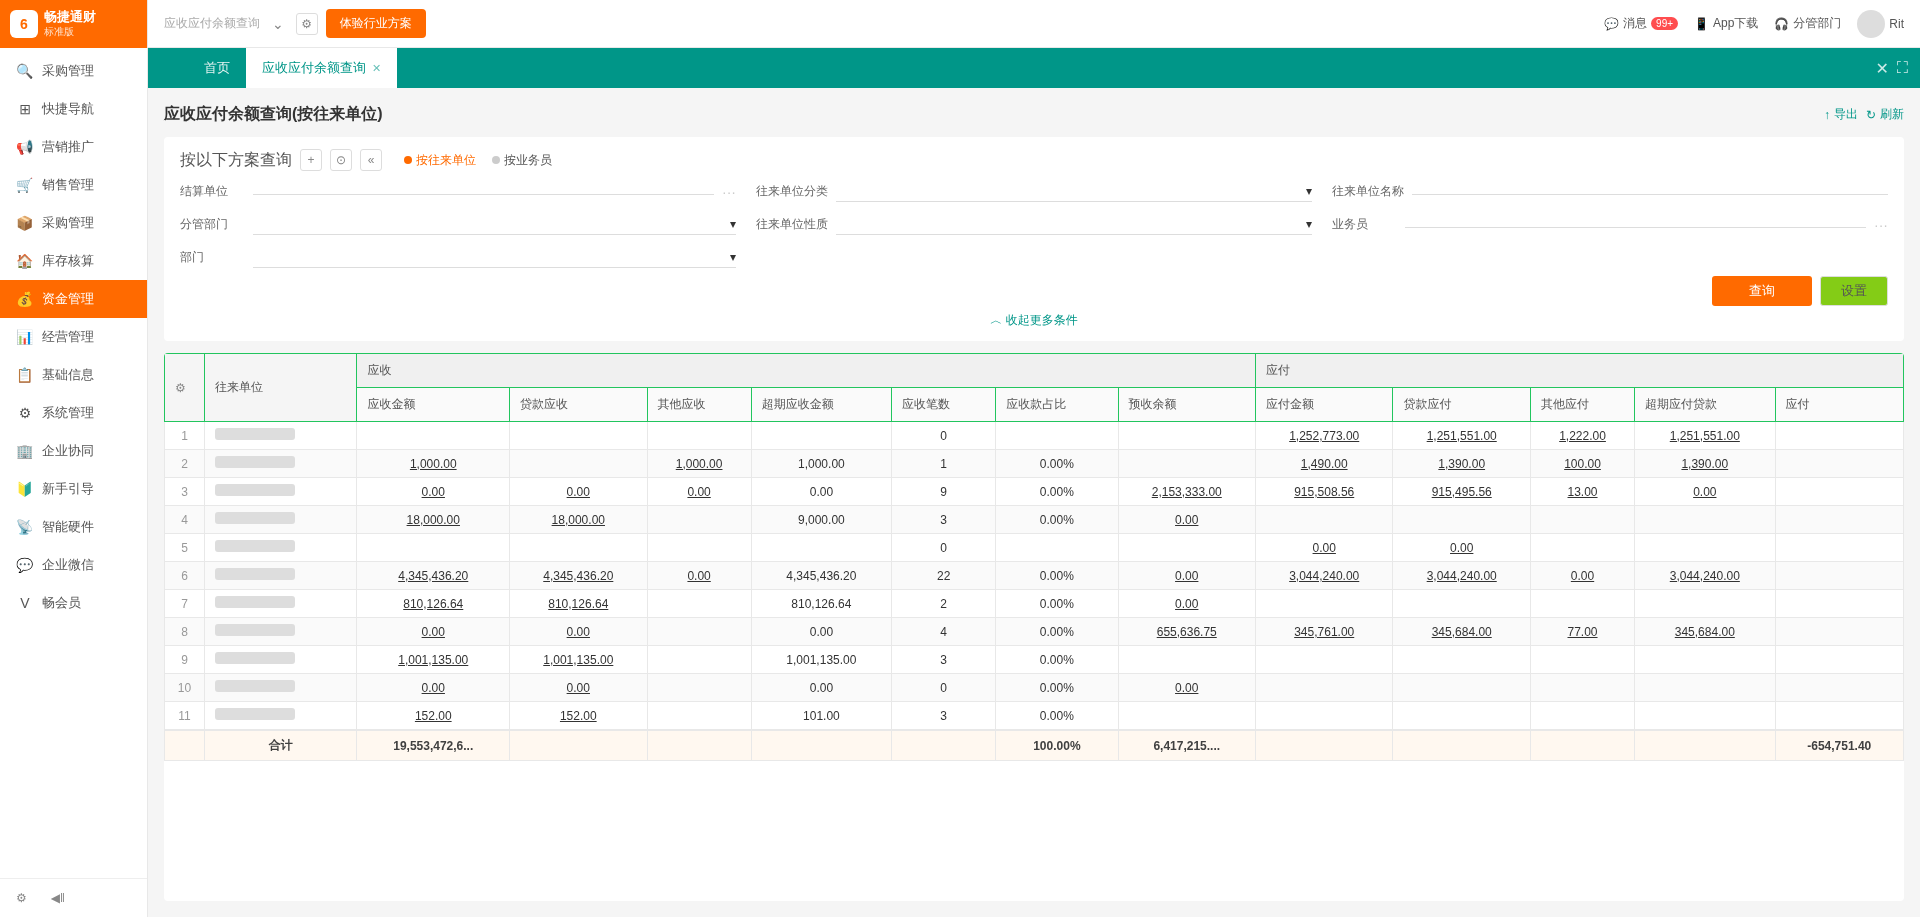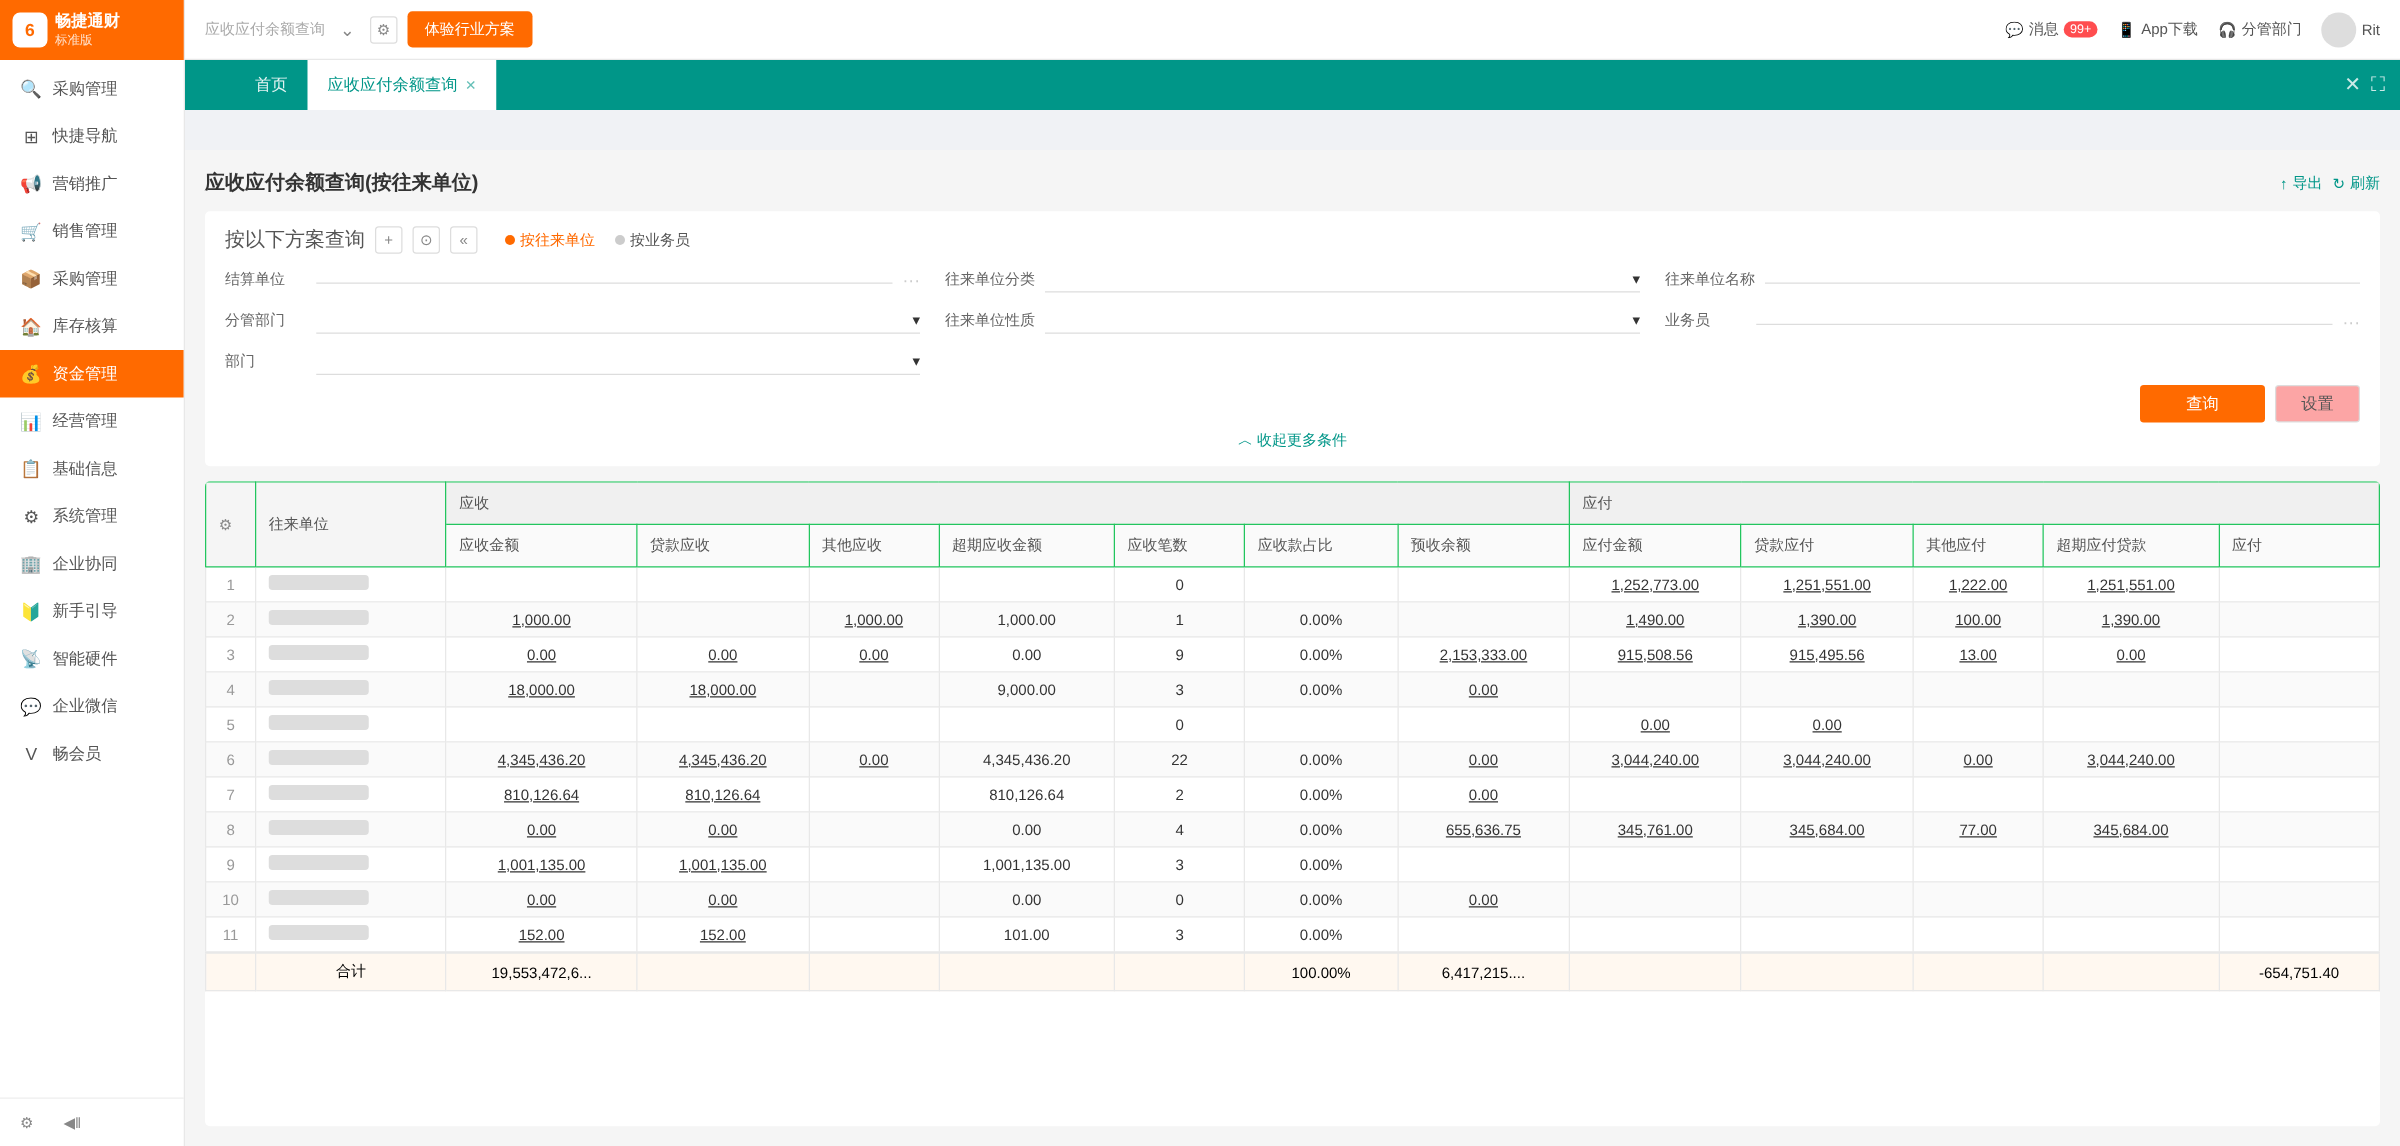--- a/index.html
+++ b/index.html
@@ -35,58 +35,58 @@
     
     .tab-bar { height: 40px; background: #009688; display: flex; align-items: center; padding: 0 0 0 0; flex-shrink: 0; }
     .tab-item { height: 40px; display: flex; align-items: center; padding: 0 16px; cursor: pointer; color: rgba(255,255,255,0.8); font-size: 13px; gap: 6px; }
     .tab-item.active { background: #fff; color: #009688; }
     .tab-item .close-btn { font-size: 11px; opacity: 0.6; }
     .tab-home { color: rgba(255,255,255,0.9); margin-left: 40px; }
     .tab-bar-right { margin-left: auto; display: flex; align-items: center; gap: 8px; padding-right: 12px; }
     .tab-bar-icon { color: rgba(255,255,255,0.8); cursor: pointer; font-size: 16px; }
 
     
-    .page-content { flex: 1; overflow: hidden; display: flex; flex-direction: column; background: #f5f5f5; padding: 16px; gap: 12px; margin-top: 32px; }
+    .page-content { flex: 1; overflow: hidden; display: flex; flex-direction: column; background: #f5f5f5; padding: 16px; gap: 12px; }
     .page-header { display: flex; align-items: center; justify-content: space-between; }
     .page-title { font-size: 16px; font-weight: bold; color: #333; }
     .page-header-actions { display: flex; gap: 8px; }
     .action-btn { display: flex; align-items: center; gap: 4px; color: #009688; cursor: pointer; font-size: 12px; }
 
     
     .search-panel { background: #fff; border-radius: 4px; padding: 12px 16px; }
     .search-toolbar { display: flex; align-items: center; gap: 8px; margin-bottom: 10px; }
     .search-toolbar-label { color: #555; font-size: 16px; }
     .toolbar-icon-btn { width: 22px; height: 22px; border: 1px solid #ddd; border-radius: 3px; display: flex; align-items: center; justify-content: center; cursor: pointer; color: #888; font-size: 12px; }
     .filter-tabs { display: flex; gap: 4px; margin-left: 8px; }
     .filter-tab { display: flex; align-items: center; gap: 4px; color: #555; cursor: pointer; font-size: 12px; padding: 2px 6px; }
     .filter-tab.active { color: #ff6a00; }
     .filter-tab .dot { width: 8px; height: 8px; border-radius: 50%; background: #ff6a00; }
     .filter-tab .dot-gray { width: 8px; height: 8px; border-radius: 50%; background: #ccc; }
     .search-row { display: flex; align-items: center; gap: 8px; }
     .search-label { color: #666; font-size: 12px; white-space: nowrap; min-width: 65px; }
     .search-input { flex: 1; border: none; border-bottom: 1px solid #ddd; padding: 3px 4px; font-size: 12px; color: #333; outline: none; }
     .dots-btn { color: #ccc; font-size: 14px; cursor: pointer; }
     .query-btn { background: #ff6a00; color: #fff; border: none; border-radius: 3px; padding: 6px 37px; font-size: 13px; cursor: pointer; }
-    .setting-btn { background: #fca5a5; color: #555; border: 1px solid #ddd; border-radius: 3px; padding: 5px 20px; font-size: 13px; cursor: pointer; }
+    .setting-btn { background: #84cc16; color: #555; border: 1px solid #ddd; border-radius: 3px; padding: 5px 20px; font-size: 13px; cursor: pointer; }
     .collapse-btn { text-align: center; color: #009688; font-size: 12px; cursor: pointer; margin-top: 6px; }
 
     
     .table-container { flex: 1; background: #fff; border-radius: 4px; overflow: auto; }
     table { width: 100%; border-collapse: collapse; font-size: 12px; }
     thead tr { background: #f5f5f5; }
     th { padding: 8px 10px; text-align: left; border: 1px solid #22c55e; color: #555; font-weight: normal; white-space: nowrap; }
     th.group-header { background: #f0f0f0; }
     td { padding: 6px 10px; border: 1px solid #e8e8e8; text-align: center; white-space: nowrap; }
     td.name-cell { text-align: left; max-width: 160px; overflow: hidden; }
     .blurred { background: #ddd; border-radius: 3px; height: 12px; display: inline-block; width: 80px; }
     tr:nth-child(even) { background: #fafafa; }
     .underline-link { text-decoration: underline; color: #333; cursor: pointer; }
     .settings-icon { color: #888; cursor: pointer; }
     .table-footer { background: #fff8f0; border-top: 2px solid #e8e8e8; }
-    .table-footer td { font-weight: normal; color: #000000; }
+    .table-footer td { font-weight: bold; color: #404040; }
     .negative { color: #ff4d4f; }
     .row-num { color: #999; }
   </style>
 </head>
 <body>
 
 <div class="sidebar">
   <div class="sidebar-logo">
     <div class="sidebar-logo-icon">6</div>
     <div>

